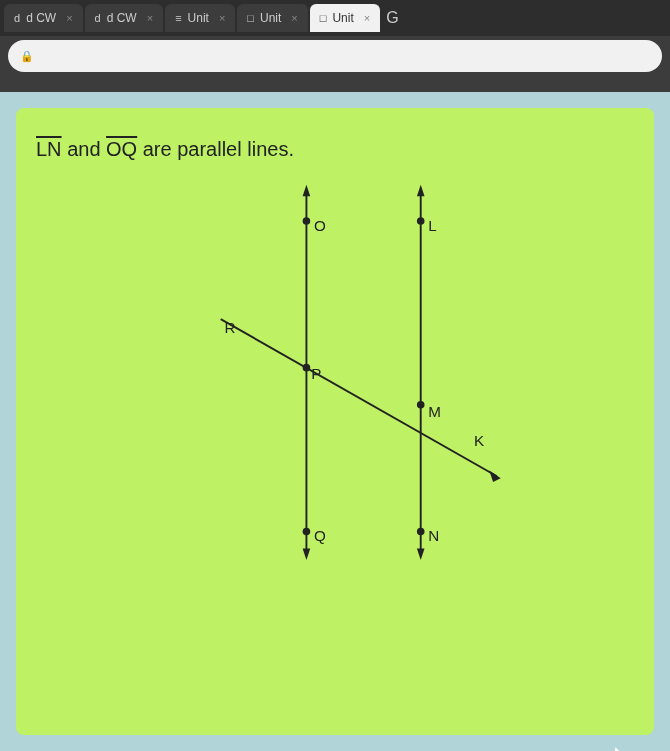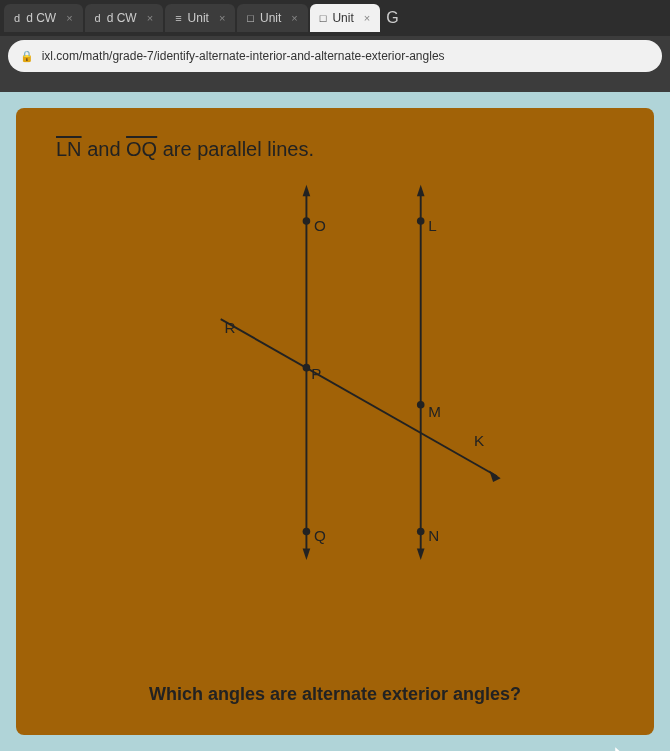--- a/index.html
+++ b/index.html
@@ -78,23 +78,23 @@
     
     .content-area {
       background: #b0d4d8;
       height: calc(751px - 92px);
       display: flex;
       flex-direction: column;
       padding: 16px;
     }
 
     .white-card {
-      background: #a16207;
+      background: #bef264;
       border-radius: 8px;
-      padding: 30px 40px;
+      padding: 30px 20px;
       flex: 1;
       display: flex;
       flex-direction: column;
     }
 
     .problem-text {
       font-size: 20px;
       color: #222;
       margin-bottom: 20px;
       font-weight: normal;
@@ -149,21 +149,20 @@
     </div>
     <div class="tab active">
       <span class="tab-icon">□</span>
       <span>Unit</span>
       <span class="tab-close">×</span>
     </div>
     <span style="margin-left:4px; color:#ccc; font-size:16px; cursor:pointer;">G</span>
   </div>
   <div class="address-bar">
     <span class="address-icon">🔒</span>
-    <span>ixl.com/math/grade-7/identify-alternate-interior-and-alternate-exterior-angles</span>
   </div>
 </div>
 
 <div class="content-area">
   <div class="white-card">
 
     <div class="problem-text">
       <span style="text-decoration: overline;">LN</span>
       and 
       <span style="text-decoration: overline;">OQ</span>
@@ -213,21 +212,20 @@
 
         <circle cx="260" cy="235" r="4" fill="#222"></circle>
 
         <circle cx="260" cy="42" r="4" fill="#222"></circle>
 
         <circle cx="260" cy="368" r="4" fill="#222"></circle>
 
       </svg>
     </div>
 
-    <div class="question-text">Which angles are alternate exterior angles?</div>
 
   </div>
 
   <div style="position:relative;">
     <div style="position:absolute; bottom:-40px; right:20px;">
       <svg width="20" height="24" viewBox="0 0 20 24">
         <polygon points="2,2 2,20 7,15 11,22 13,21 9,14 16,14" fill="#333" stroke="#fff" stroke-width="1.5"></polygon>
       </svg>
     </div>
   </div>

